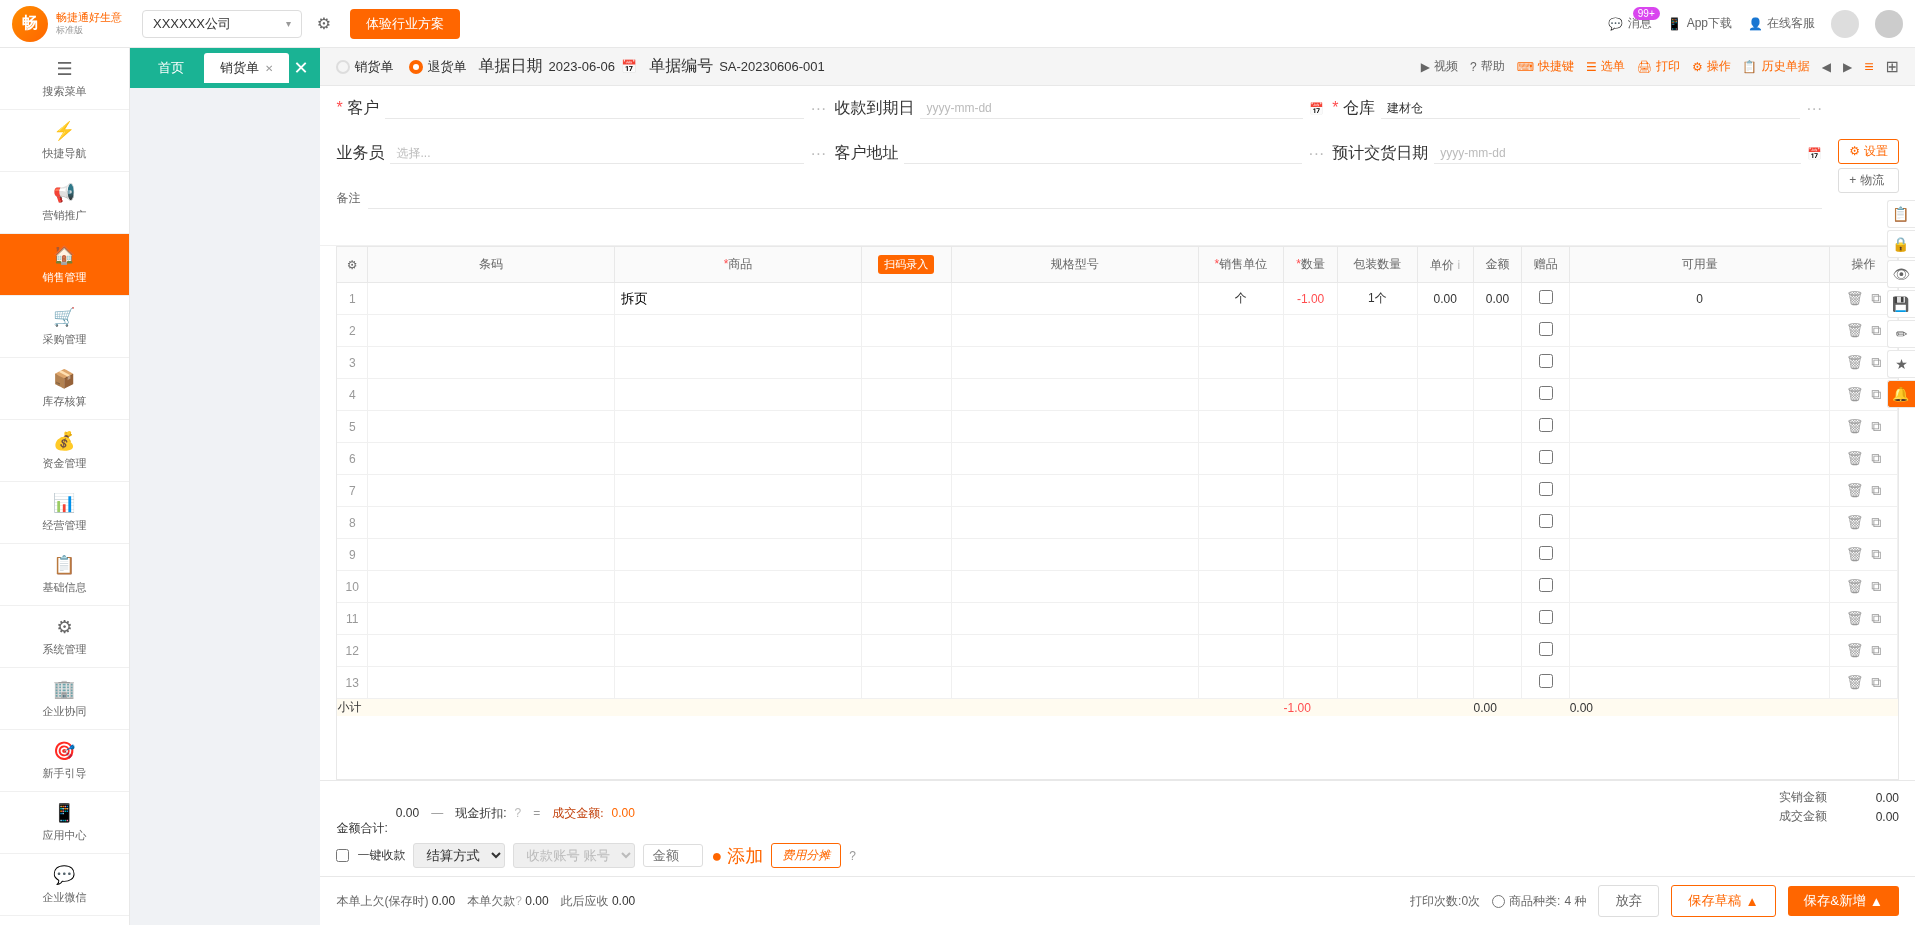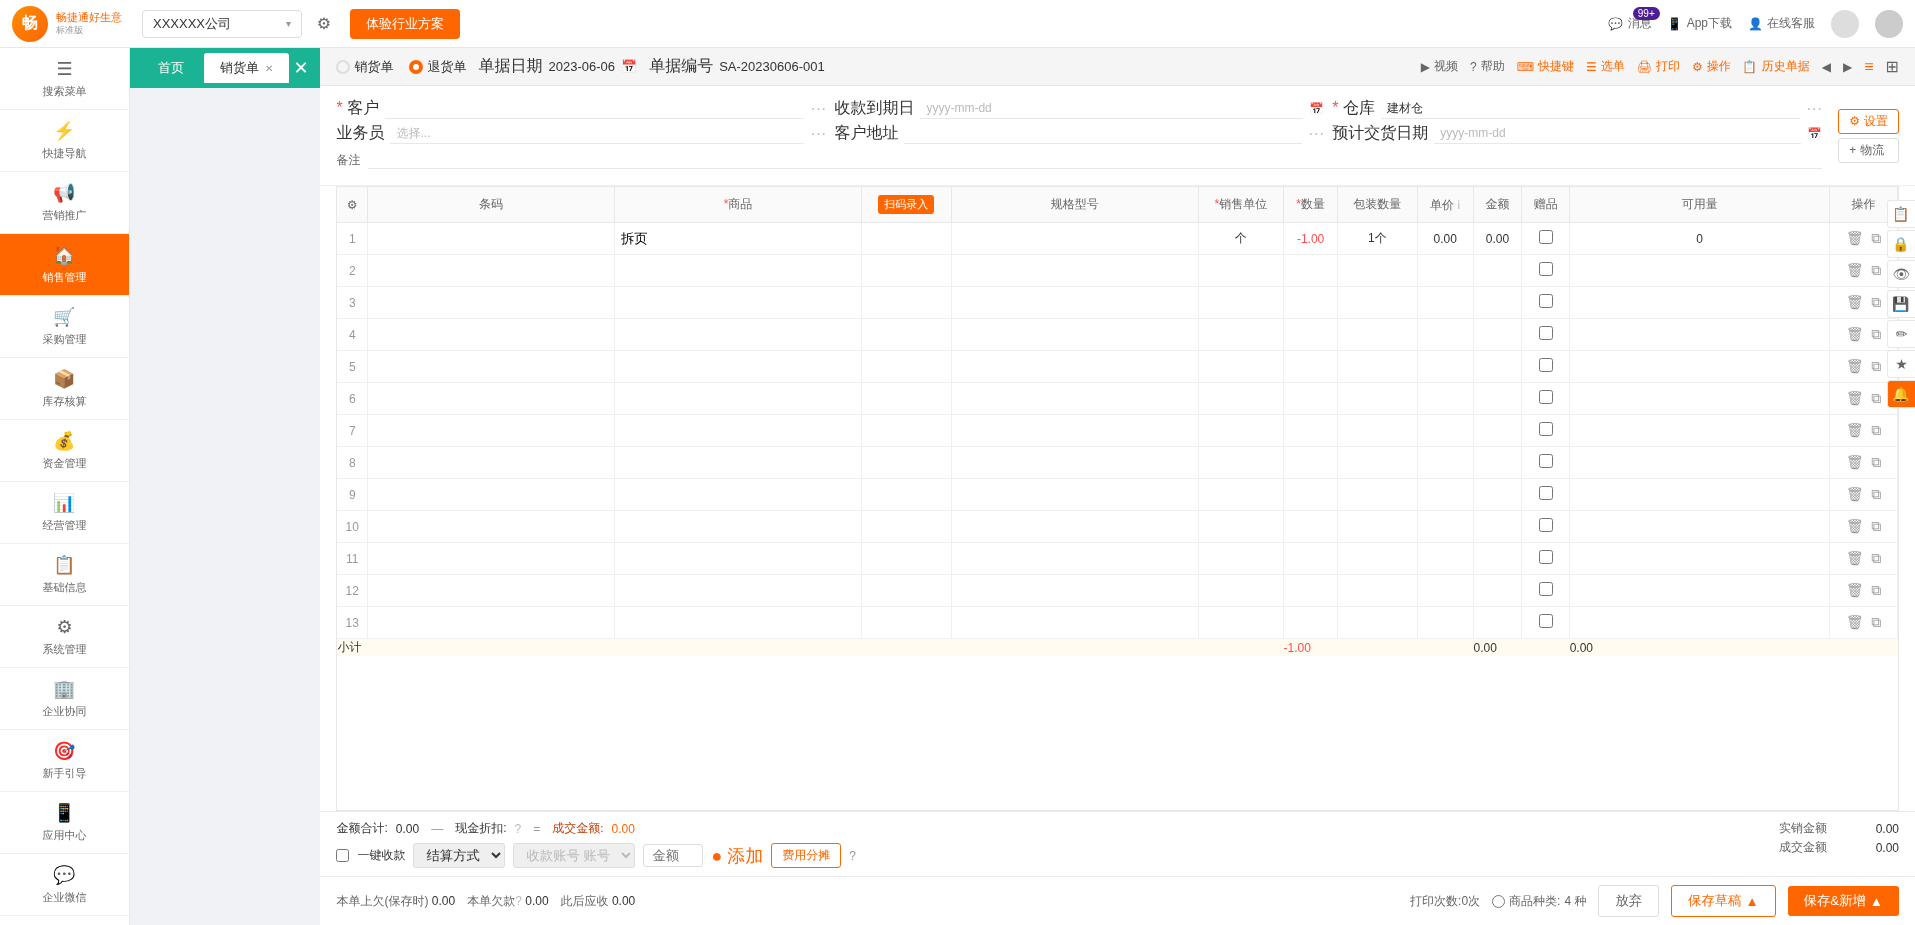--- a/index.html
+++ b/index.html
@@ -11,21 +11,21 @@
     .logo-icon { width: 36px; height: 36px; background: linear-gradient(135deg, #ff8c00, #ff6600); border-radius: 50%; display: flex; align-items: center; justify-content: center; color: white; font-size: 16px; font-weight: bold; }
     .logo-text { font-size: 11px; color: #ff6600; line-height: 1.3; }
     .logo-sub { font-size: 9px; color: #999; }
     .company-selector { display: flex; align-items: center; gap: 6px; padding: 4px 10px; border: 1px solid #ddd; border-radius: 4px; cursor: pointer; background: #fff; min-width: 160px; }
     .company-name { font-size: 13px; color: #333; flex: 1; }
     .chevron-down { color: #999; font-size: 10px; }
     .settings-gear { width: 28px; height: 28px; display: flex; align-items: center; justify-content: center; cursor: pointer; color: #666; font-size: 16px; margin-left: 8px; }
     .trial-btn { background: #ff6600; color: white; border: none; padding: 6px 16px; border-radius: 4px; cursor: pointer; font-size: 13px; margin-left: 12px; }
     .top-right { margin-left: auto; display: flex; align-items: center; gap: 16px; }
     .top-right-item { display: flex; align-items: center; gap: 4px; cursor: pointer; color: #666; font-size: 12px; position: relative; }
-    .badge { background: #4c1d95; color: white; border-radius: 10px; padding: 1px 5px; font-size: 10px; position: absolute; top: -8px; right: -8px; }
+    .badge { background: #d946ef; color: white; border-radius: 10px; padding: 1px 5px; font-size: 10px; position: absolute; top: -8px; right: -8px; }
     .avatar { width: 28px; height: 28px; border-radius: 50%; background: #ddd; }
 
     
     .main-layout { display: flex; height: calc(925px - 48px); }
 
     
     .sidebar { width: 130px; background: #fff; border-right: 1px solid #e8e8e8; display: flex; flex-direction: column; }
     .sidebar-item { display: flex; flex-direction: column; align-items: center; padding: 10px 8px; cursor: pointer; color: #666; gap: 4px; font-size: 11px; border-bottom: 1px solid #f0f0f0; }
     .sidebar-item.active { background: #ff6600; color: white; }
     .sidebar-icon { font-size: 18px; }
@@ -53,21 +53,21 @@
     .date-field { display: flex; align-items: center; gap: 6px; font-size: 13px; }
     .date-value { color: #333; font-weight: 500; }
     .cal-icon { color: #999; cursor: pointer; }
     .doc-number { display: flex; align-items: center; gap: 6px; font-size: 13px; }
     .sub-header-right { margin-left: auto; display: flex; align-items: center; gap: 12px; }
     .sub-action { display: flex; align-items: center; gap: 4px; font-size: 12px; color: #666; cursor: pointer; }
     .sub-action-highlight { color: #ff6600; }
 
     
     .fields-section { padding: 12px 16px; background: white; border-bottom: 1px solid #f0f0f0; }
-    .fields-row { display: flex; align-items: flex-end; gap: 8px; margin-bottom: 4px; }
+    .fields-row { display: flex; align-items: center; gap: 8px; margin-bottom: 24px; }
     .field-group { display: flex; align-items: center; gap: 6px; flex: 1; }
     .field-label { color: #333; font-size: 16px; white-space: nowrap; }
     .field-input { flex: 1; border: none; border-bottom: 1px solid #e8e8e8; padding: 3px 6px; font-size: 12px; color: #333; background: transparent; outline: none; }
     .field-input::placeholder { color: #bbb; }
     .field-dots { color: #bbb; font-size: 16px; cursor: pointer; }
     .settings-btn { background: white; border: 1px solid #ff6600; color: #ff6600; padding: 3px 10px; border-radius: 3px; cursor: pointer; font-size: 12px; display: flex; align-items: center; gap: 4px; }
     .logistics-btn { background: white; border: 1px solid #ddd; color: #666; padding: 3px 10px; border-radius: 3px; cursor: pointer; font-size: 12px; display: flex; align-items: center; gap: 4px; }
 
     
     .table-section { flex: 1; overflow: hidden; display: flex; flex-direction: column; }
@@ -79,32 +79,32 @@
     .scan-btn { background: #ff6600; color: white; border: none; padding: 2px 6px; border-radius: 3px; font-size: 11px; cursor: pointer; }
     .qty-negative { color: #ff4d4f; }
     .gift-checkbox { width: 14px; height: 14px; cursor: pointer; }
     .action-icon { color: #999; cursor: pointer; font-size: 14px; margin: 0 2px; }
     .subtotal-row { background: #fffbf0; }
     .subtotal-row td { font-weight: 500; }
 
     
     .footer-section { background: white; border-top: 1px solid #e8e8e8; padding: 8px 16px; }
     .footer-row1 { display: flex; align-items: center; gap: 8px; font-size: 12px; margin-bottom: 6px; }
-    .amount-label { color: #333; }
+    .amount-label { color: #333; margin-top: 31px; }
     .amount-value { color: #333; font-weight: 500; }
     .discount-dash { color: #999; margin: 0 4px; }
     .discount-label { color: #333; }
     .equals-sign { color: #999; margin: 0 4px; }
     .deal-label { color: #c2410c; font-family: Liberation Serif, serif; }
     .deal-value { color: #ff6600; font-weight: 500; }
     .footer-row2 { display: flex; align-items: center; gap: 8px; font-size: 12px; }
     .pay-method { border: 1px solid #ddd; padding: 3px 8px; border-radius: 3px; color: #333; cursor: pointer; }
     .account-field { border: 1px solid #ddd; padding: 3px 8px; border-radius: 3px; color: #bbb; cursor: pointer; }
     .add-btn { color: #ff6600; cursor: pointer; font-size: 18px; }
-    .expense-split-btn { background: white; border: 1px solid #ff6600; color: #ff6600; padding: 3px 10px; border-radius: 3px; cursor: pointer; font-size: 12px; }
+    .expense-split-btn { background: white; border: 1px solid #ff6600; color: #ff6600; padding: 3px 10px; border-radius: 3px; cursor: pointer; font-size: 12px; font-style: italic; }
     .help-icon { color: #999; cursor: pointer; }
     .summary-line { display: flex; justify-content: flex-end; align-items: center; gap: 12px; font-size: 12px; margin-bottom: 2px; }
     .summary-label { color: #666; }
     .summary-value { color: #333; font-weight: 500; min-width: 60px; text-align: right; }
 
     
     .bottom-bar { background: white; border-top: 1px solid #e8e8e8; padding: 8px 16px; display: flex; align-items: center; gap: 12px; font-size: 12px; }
     .bottom-stat { color: #666; }
     .bottom-stat span { color: #333; }
     .bottom-right { margin-left: auto; display: flex; align-items: center; gap: 12px; }

